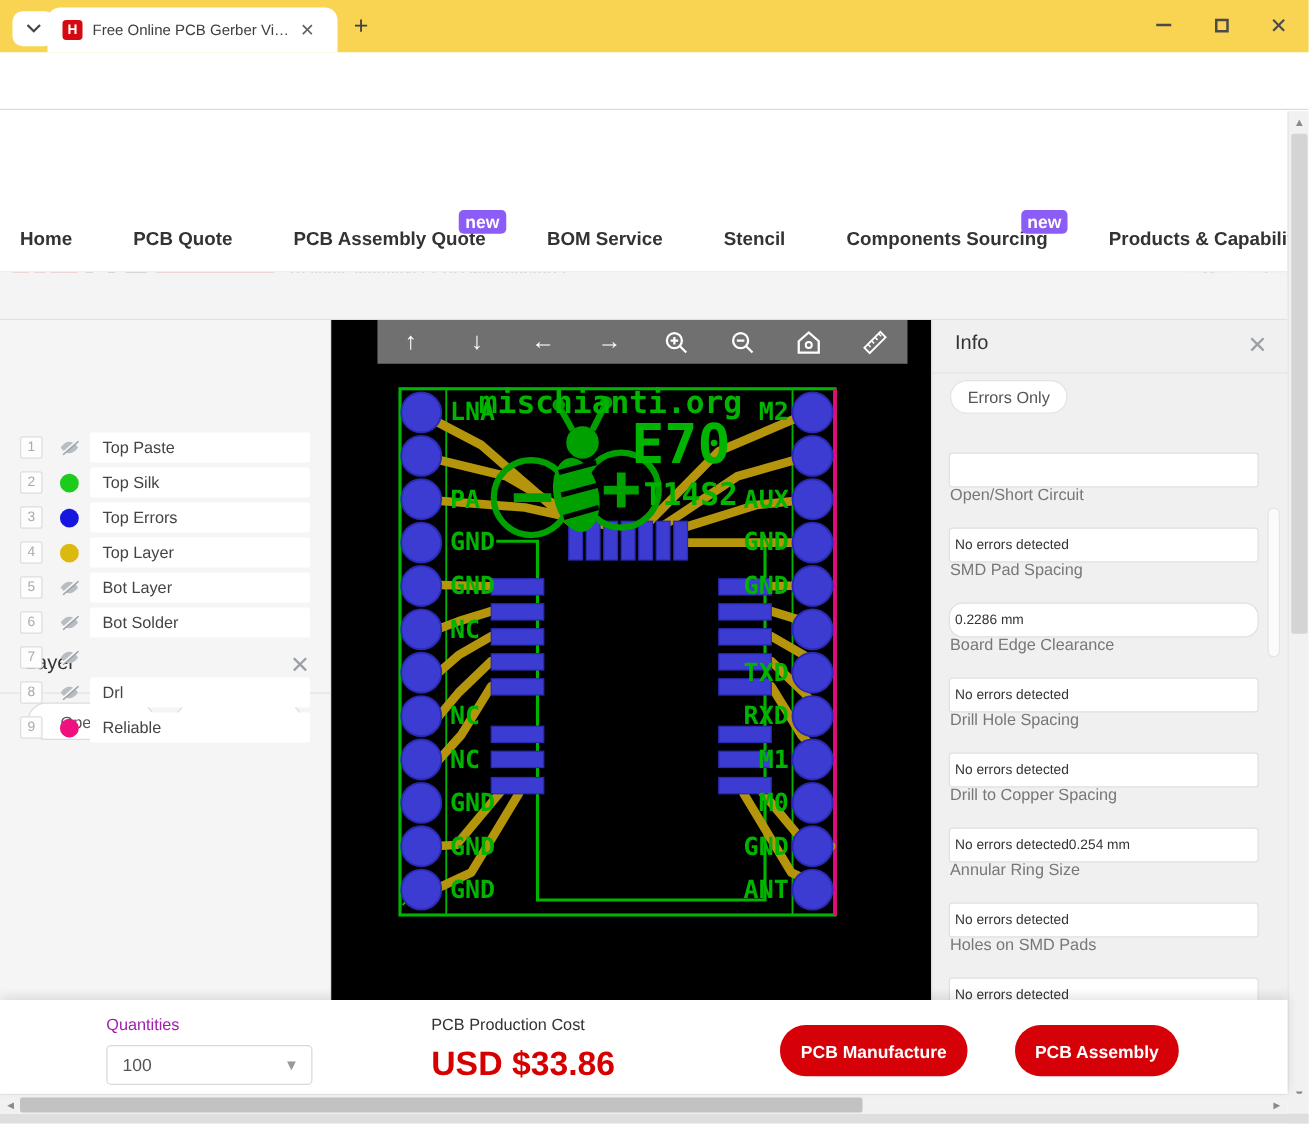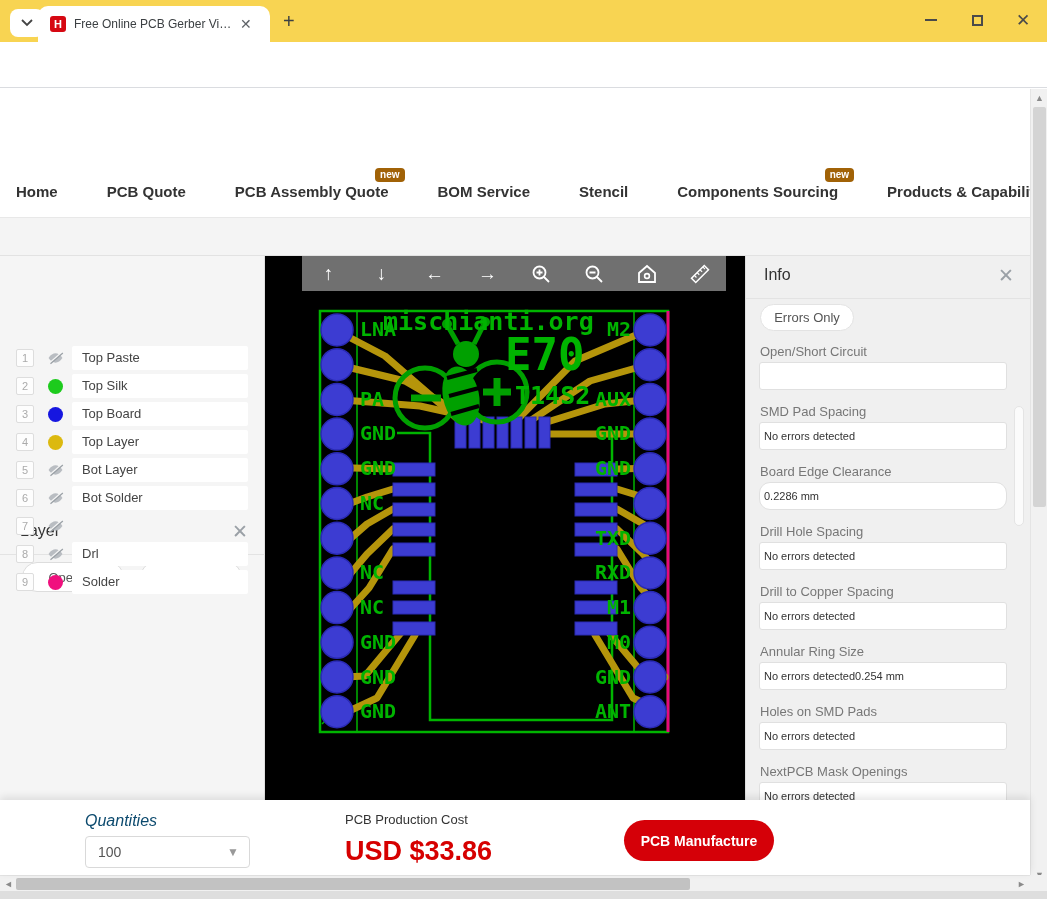--- a/index.html
+++ b/index.html
@@ -50,21 +50,21 @@
   .hdr-btn { top:104px; width:40px; height:40px; background:#efefef; border-radius:8px;
     display:flex; align-items:center; justify-content:center; }
   #cart-btn { left:946px; } #chat-btn { left:998px; }
   #cart-badge { left:972px; top:98px; width:18px; height:18px; border-radius:50%; background:#e60012;
     color:#fff; font-size:11px; font-weight:bold; display:flex; align-items:center; justify-content:center; }
 
   
   #main-nav { left:0; top:166px; width:1030px; height:52px; border-bottom:1px solid #e8e8e8; background:#fff;
     display:flex; align-items:center; padding-left:16px; gap:49px; overflow:hidden; white-space:nowrap; }
   .nav-item { position:relative; font-size:15px; font-weight:bold; color:#333; flex:0 0 auto; }
-  .new-badge { position:absolute; top:-15px; right:-16px; background:#a16207; color:#fff; font-size:10px;
+  .new-badge { position:absolute; top:-15px; right:-16px; background:#8b5cf6; color:#fff; font-size:14px;
     font-weight:bold; padding:1px 5px 2px; border-radius:4px; }
 
   
   #sub-toolbar { left:0; top:218px; width:1030px; height:38px; background:#f4f4f4; border-bottom:1px solid #e2e2e2; }
   #layers-glyph { left:34px; top:229px; }
   #layer-word { left:58px; top:228px; font-size:15px; color:#555; }
   #gerber-filename { left:300px; top:228px; width:200px; text-align:right; font-size:15px; color:#666; white-space:nowrap; }
   .pill-btn { top:222px; height:29px; background:#fdfdfd; border:1px solid #d8d8d8; border-radius:15px;
     display:flex; align-items:center; justify-content:center; gap:7px; font-size:14px; color:#555; }
   #upload-btn { left:512px; width:160px; }
@@ -100,29 +100,29 @@
     color:#fff; font-size:19px; font-weight:bold; }
 
   
   #info-panel { left:745px; top:256px; width:285px; height:544px; background:#f0f0f0; border-left:1px solid #dedede; }
   #info-panel-title { left:18px; top:10px; position:absolute; }
   #info-panel-close { position:absolute; left:252px; top:8px; }
   #info-panel-divider { position:absolute; left:0; top:42px; width:285px; }
   #errors-only-btn { position:absolute; left:14px; top:48px; width:94px; height:27px; background:#fff;
     border:1px solid #e3e3e3; border-radius:14px; display:flex; align-items:center; justify-content:center;
     font-size:13px; color:#555; }
-  .info-field-label { position:absolute; left:14px; font-size:13px; color:#777; }
+  .info-field-label { position:absolute; left:14px; font-size:13px; color:#777;margin-top:44px; }
   .info-field-box { position:absolute; left:13px; width:248px; height:28px; background:#fff;
     border:1px solid #e0e0e0; border-radius:3px; font-size:11px; color:#333; line-height:26px; padding-left:4px; }
   #info-inner-scroll { position:absolute; left:268px; top:150px; width:10px; height:120px; background:#fbfbfb;
     border:1px solid #e4e4e4; border-radius:5px; }
 
   
   #footer { left:0; top:800px; width:1030px; height:75px; background:#fff; box-shadow:0 -3px 8px rgba(0,0,0,.10); z-index:6; }
-  #qty-label { left:85px; top:12px; position:absolute; font-size:16px; color:#0c4a6e;font-style:italic; }
+  #qty-label { left:85px; top:12px; position:absolute; font-size:13px; color:#a21caf; }
   #qty-select { position:absolute; left:85px; top:36px; width:165px; height:32px; border:1px solid #d9d9d9;
     border-radius:4px; background:#fff; font-size:14px; color:#555; line-height:30px; padding-left:12px; }
   #qty-chevron { position:absolute; right:10px; top:0; color:#999; font-size:12px; }
   #cost-label { position:absolute; left:345px; top:12px; font-size:13px; color:#333; }
   #cost-value { position:absolute; left:345px; top:36px; font-size:27px; font-weight:bold; color:#d60000; }
   .red-btn { position:absolute; top:20px; height:41px; background:#d50008; border-radius:21px; color:#fff;
     font-size:14px; font-weight:bold; display:flex; align-items:center; justify-content:center; }
   #manufacture-btn { left:624px; width:150px; }
   #assembly-btn { left:812px; width:131px; }
 
@@ -306,21 +306,21 @@
         <div class="layer-icon">
           <span class="layer-dot" style="background: rgb(29, 203, 29);"></span>
         </div>
         <div class="layer-label-box">Top Silk</div>
       </div>
       <div class="layer-row" style="top: 146px;">
         <div class="layer-num">3</div>
         <div class="layer-icon">
           <span class="layer-dot" style="background: rgb(22, 22, 224);"></span>
         </div>
-        <div class="layer-label-box">Top Board</div>
+        <div class="layer-label-box">Top Errors</div>
       </div>
       <div class="layer-row" style="top: 174px;">
         <div class="layer-num">4</div>
         <div class="layer-icon">
           <span class="layer-dot" style="background: rgb(220, 185, 15);"></span>
         </div>
         <div class="layer-label-box">Top Layer</div>
       </div>
       <div class="layer-row" style="top: 202px;">
         <div class="layer-num">5</div>
@@ -363,21 +363,21 @@
             <line x1="4.5" y1="15.5" x2="20.5" y2="1.5" stroke="#9aa0a6" stroke-width="1.6"></line>
           </svg>
         </div>
         <div class="layer-label-box">Drl</div>
       </div>
       <div class="layer-row" style="top: 314px;">
         <div class="layer-num">9</div>
         <div class="layer-icon">
           <span class="layer-dot" style="background: rgb(240, 16, 126);"></span>
         </div>
-        <div class="layer-label-box">Solder</div>
+        <div class="layer-label-box">Reliable</div>
       </div>
     </div>
 </div>
 
 <div class="abs" id="viewer">
   <div id="viewer-toolbar">
     <div class="vt-icon">↑</div>
     <div class="vt-icon">↓</div>
     <div class="vt-icon">←</div>
     <div class="vt-icon">→</div>
@@ -574,20 +574,21 @@
 
 <div class="abs" id="footer">
   <div id="qty-label">Quantities</div>
   <div id="qty-select">
     <span>100</span>
     <span id="qty-chevron">▼</span>
   </div>
   <div id="cost-label">PCB Production Cost</div>
   <div id="cost-value">USD $33.86</div>
   <div class="red-btn" id="manufacture-btn">PCB Manufacture</div>
+  <div class="red-btn" id="assembly-btn">PCB Assembly</div>
 </div>
 
 <div class="abs" id="v-scrollbar">
   <div class="sb-arrow" style="top:4px;">▲</div>
   <div id="v-thumb"></div>
   <div class="sb-arrow" style="bottom:4px;">▼</div>
 </div>
 <div class="abs" id="h-scrollbar">
   <div class="sb-arrow" style="left:0;top:3px;">◄</div>
   <div id="h-thumb"></div>

